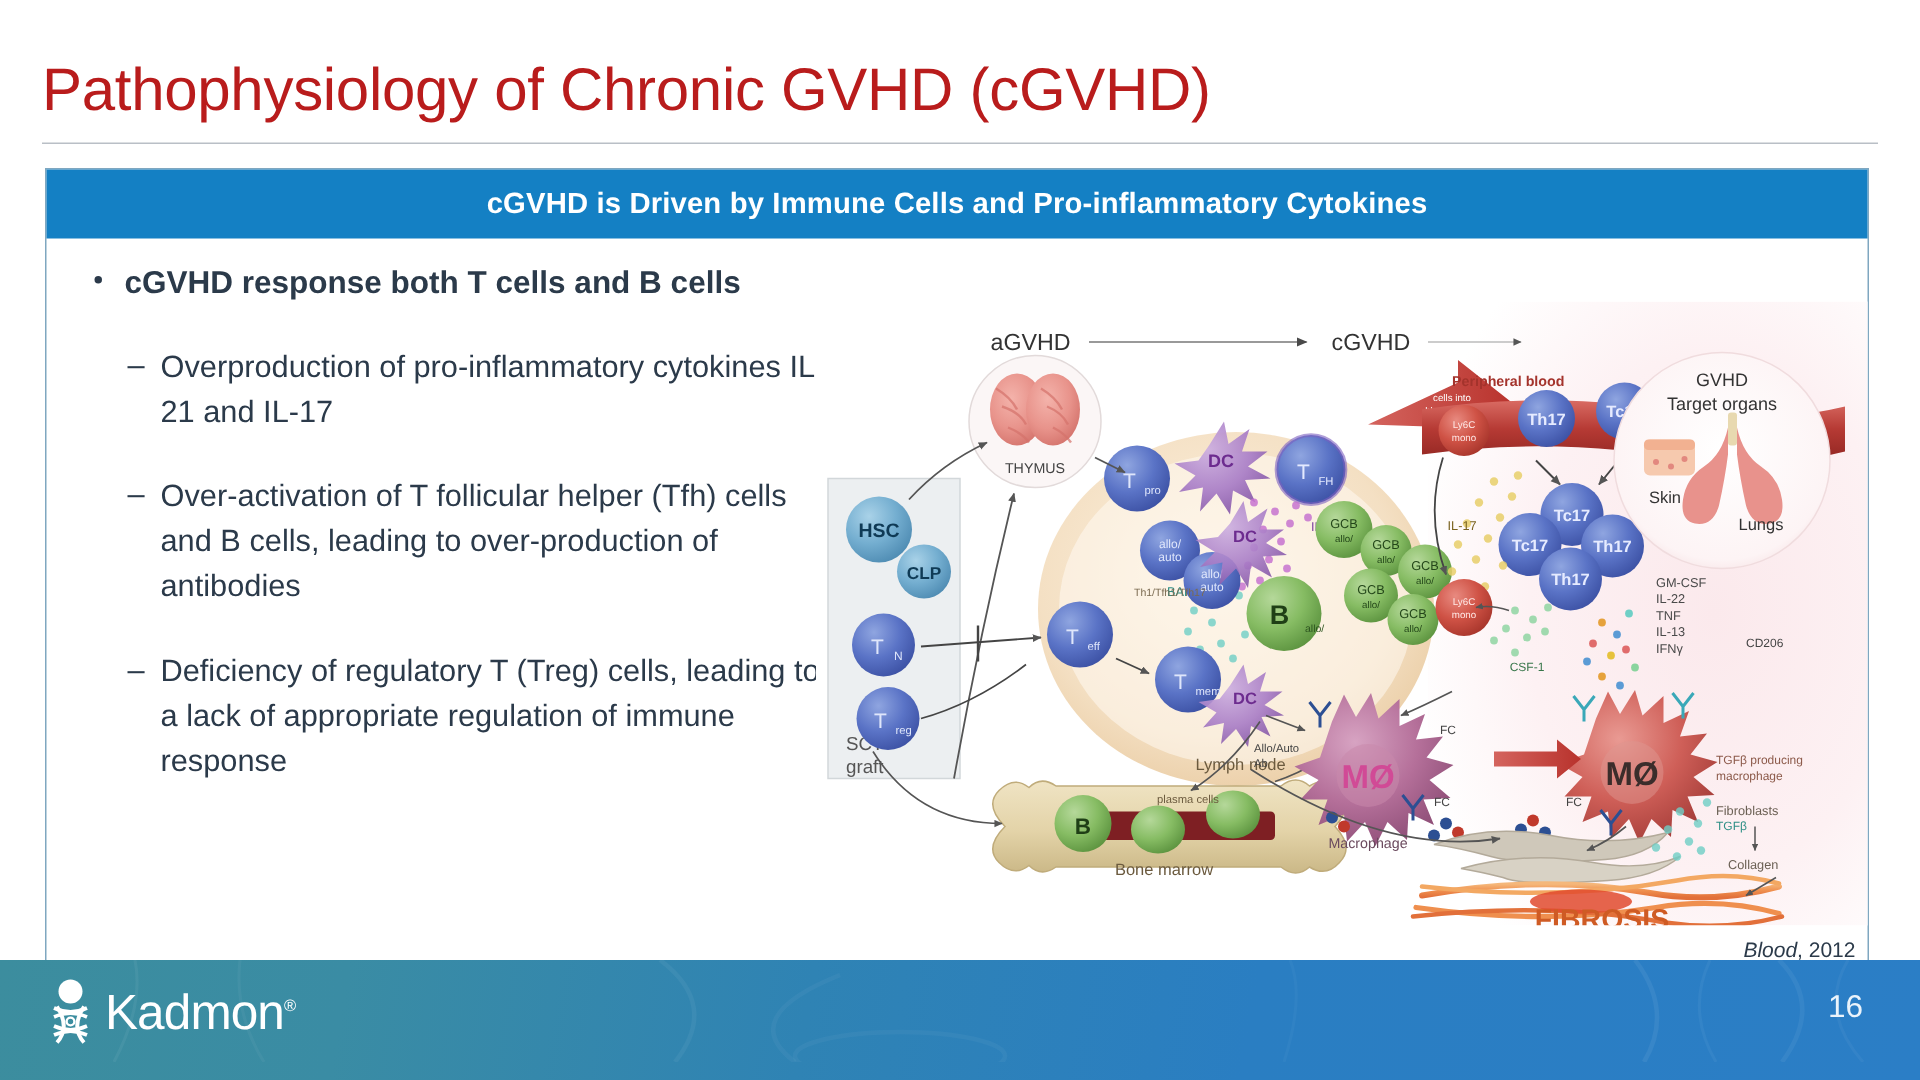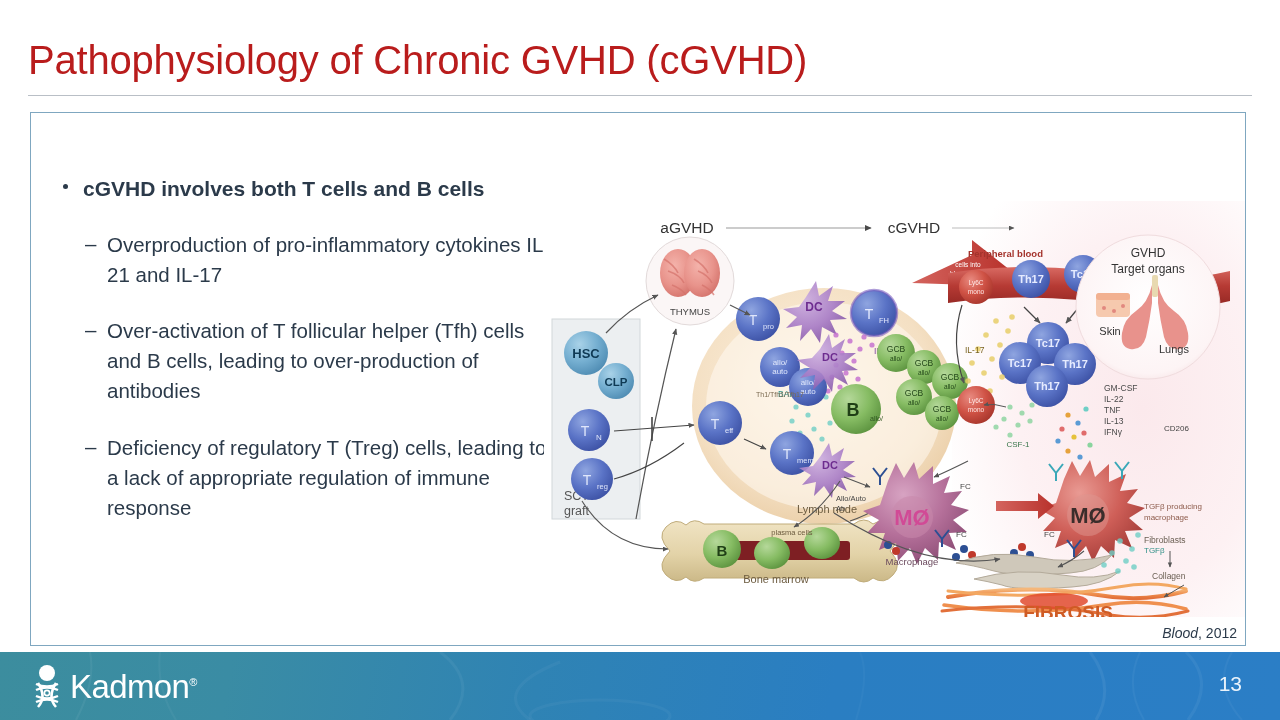--- a/index.html
+++ b/index.html
@@ -63,21 +63,21 @@
   .fig-svg { display: block; width: 701px; height: 416px; }
 
   .credit {
     position: absolute; right: 8px; bottom: 4px;
     font-size: 14px; color: #2b3a4a;
   }
   .credit i { }
 
   
   .footer {
-    position: absolute; left: 0; bottom: 0; width: 1280px; height: 68px;
+    position: absolute; left: 0; bottom: 0; width: 1280px; height: 80px;
     background: linear-gradient(100deg,
         #3c8d9e 0%, #3a8ca4 18%, #2f83b4 42%, #2a7ec2 65%, #2b7ec6 100%);
     overflow: hidden;
     margin-top: 36px;
   }
   .footer-tex { position: absolute; inset: 0; opacity: .30; }
   .logo { position: absolute; left: 30px; top: 12px; display: flex; align-items: center; }
   .logo-mark { width: 34px; height: 46px; }
   .logo-word {
     margin-left: 6px; color: #fff; font-size: 33px;
@@ -92,25 +92,28 @@
 </head>
 <body>
 
 <div class="slide">
 
   <h1 class="slide-title">Pathophysiology of Chronic GVHD (cGVHD)</h1>
   <div class="title-rule"></div>
 
   <div class="content-box">
 
+    <div class="banner">
+      <span>cGVHD is Driven by Immune Cells and Pro-inflammatory Cytokines</span>
+    </div>
 
     <div class="bullets">
       <div class="b1">
         <span class="dot"></span>
-        <span>cGVHD involves both T cells and B cells</span>
+        <span>cGVHD response both T cells and B cells</span>
       </div>
       <div class="b2">
         <span class="dash">–</span>
         <span>Overproduction of pro-inflammatory cytokines IL-21 and IL-17</span>
       </div>
       <div class="b2">
         <span class="dash">–</span>
         <span>Over-activation of T follicular helper (Tfh) cells and B cells, leading to over-production of antibodies</span>
       </div>
       <div class="b2">
@@ -582,15 +585,15 @@
         <circle cx="17" cy="9" r="8" fill="#ffffff"></circle>
         <path d="M6 20 q11 5 22 0 M6 26 q11 -5 22 0 M6 32 q11 5 22 0 M6 38 q11 -5 22 0" stroke="#ffffff" stroke-width="2.4" fill="none"></path>
         <path d="M8 19 q9 14 0 24 M26 19 q-9 14 0 24" stroke="#ffffff" stroke-width="2.6" fill="none"></path>
         <circle cx="17" cy="29" r="2.6" fill="none" stroke="#ffffff" stroke-width="1.6"></circle>
       </svg>
       <div class="logo-word">
         <span>Kadmon</span><span class="reg">®</span>
       </div>
     </div>
 
-    <div class="page-num">13</div>
+    <div class="page-num">16</div>
   </div>
 </div>
 
 </body></html>

